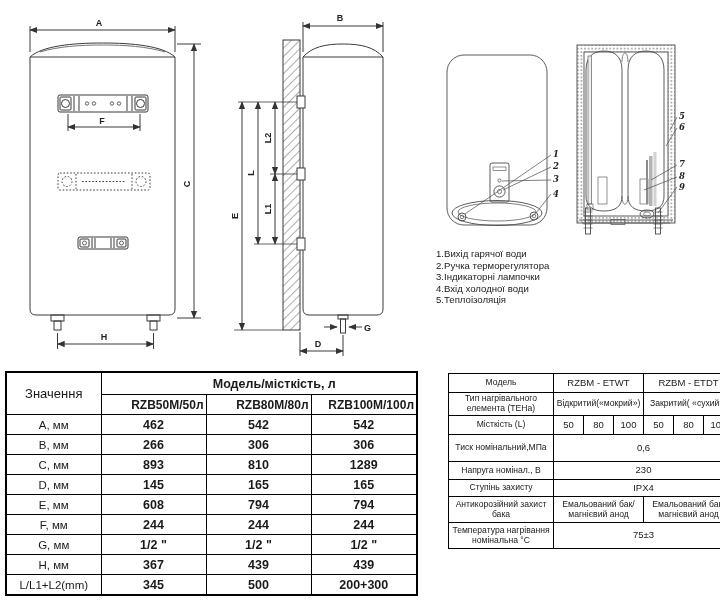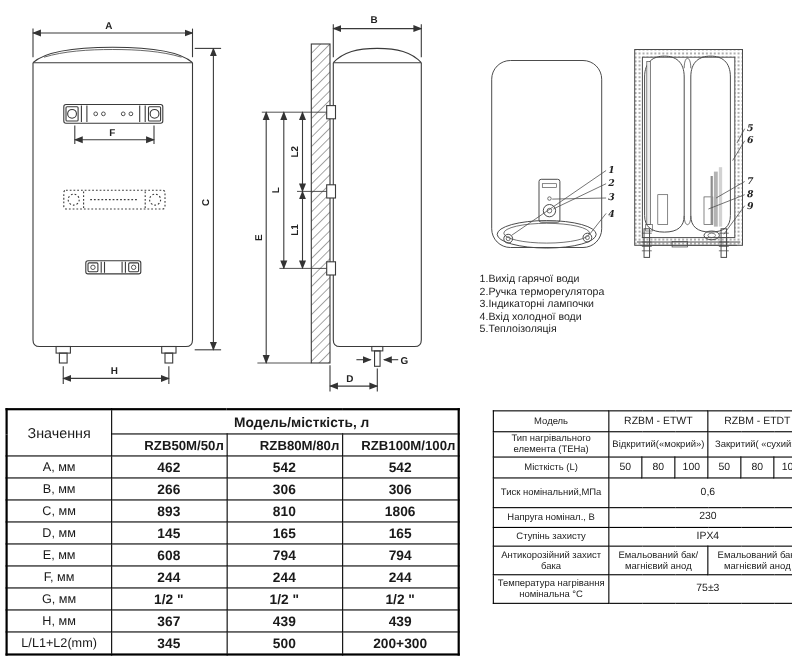--- a/index.html
+++ b/index.html
@@ -274,21 +274,21 @@
     <tr>
           <td class="lbl">В, мм</td>
           <td class="val">266</td>
           <td class="val">306</td>
           <td class="val">306</td>
         </tr>
     <tr>
           <td class="lbl">С, мм</td>
           <td class="val">893</td>
           <td class="val">810</td>
-          <td class="val">1806</td>
+          <td class="val">1289</td>
         </tr>
     <tr>
           <td class="lbl">D, мм</td>
           <td class="val">145</td>
           <td class="val">165</td>
           <td class="val">165</td>
         </tr>
     <tr>
           <td class="lbl">Е, мм</td>
           <td class="val">608</td>

